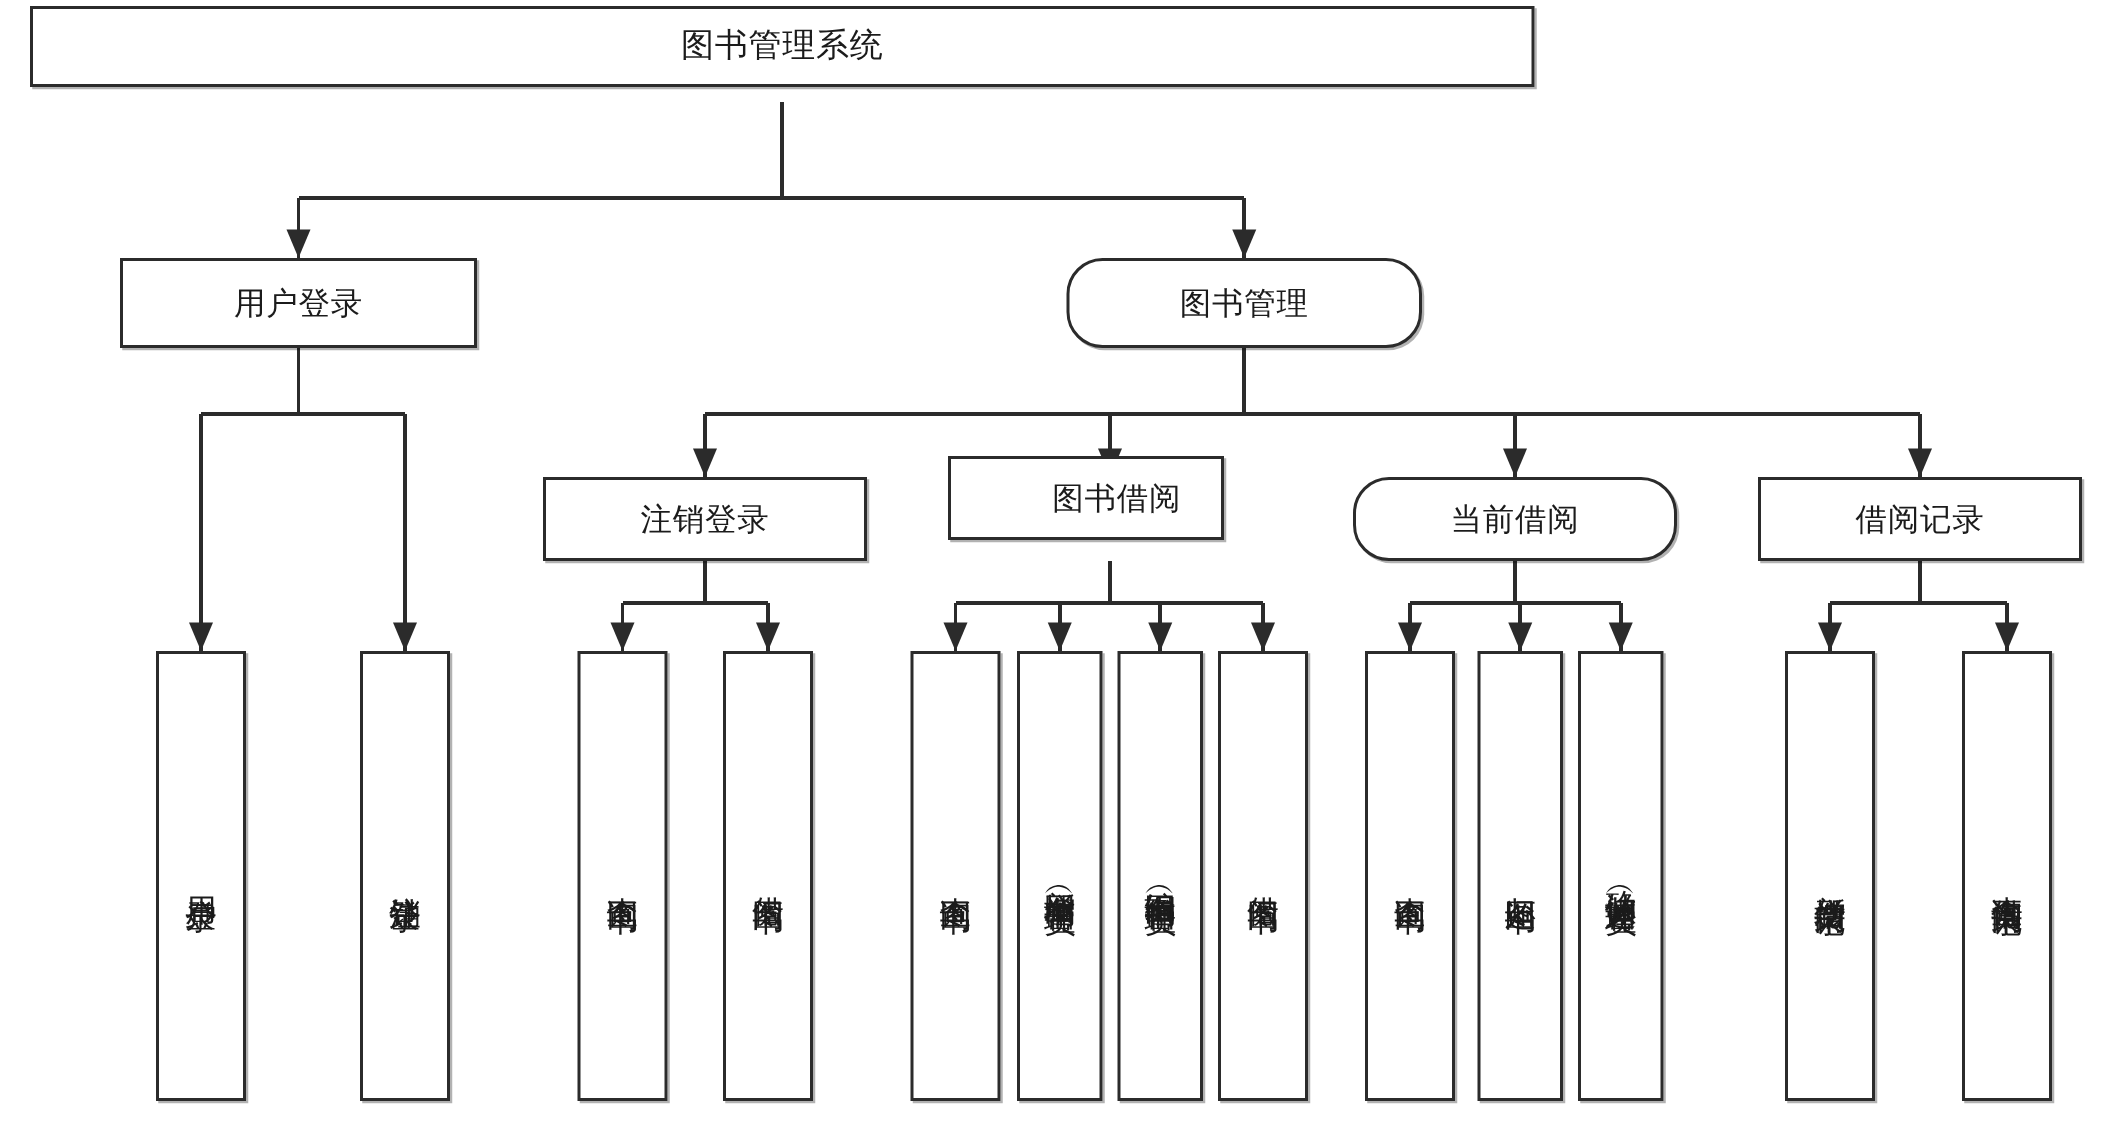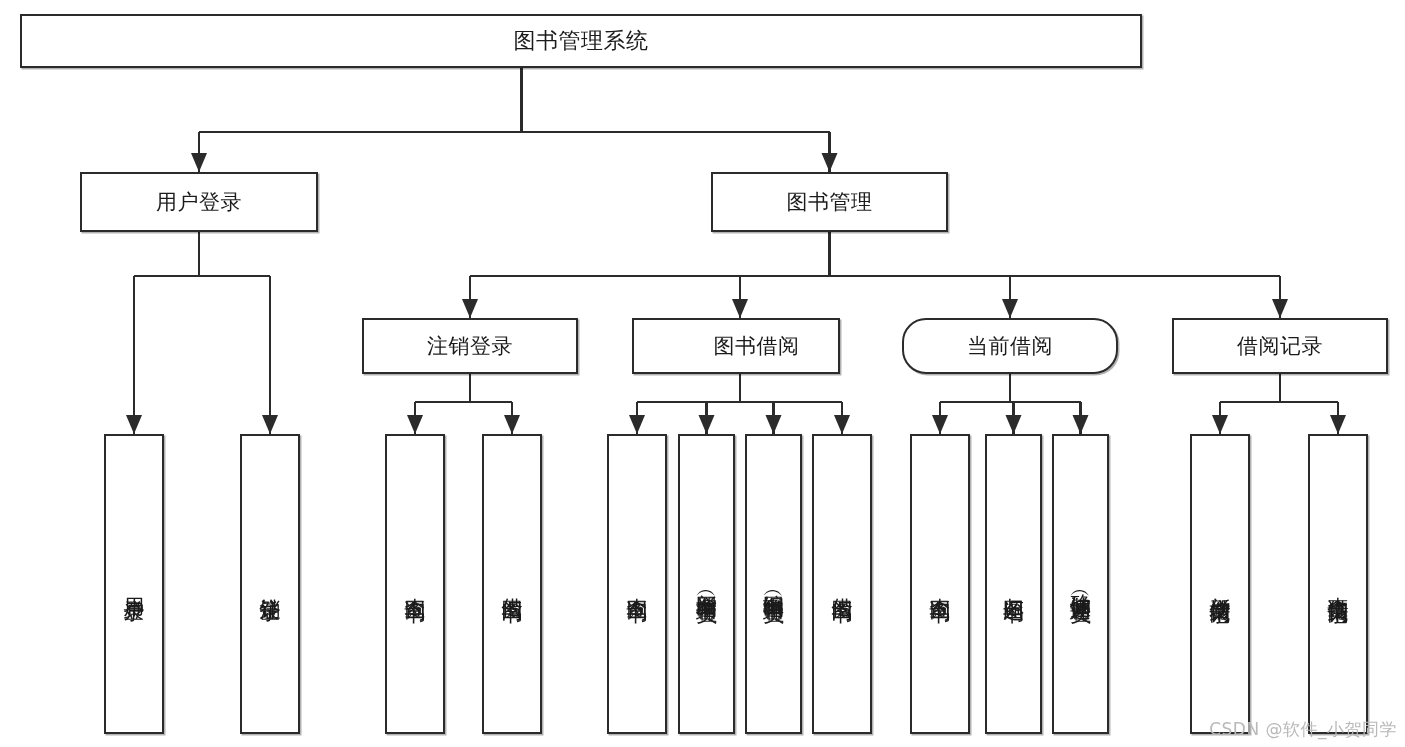--- a/index.html
+++ b/index.html
@@ -127,33 +127,33 @@
       <polygon points="1072.5,415 1088.5,415 1080.5,434" fill="#2b2b2b"></polygon>
       <line x1="1280" y1="374" x2="1280" y2="402" stroke="#2b2b2b" stroke-width="2.4" shape-rendering="crispEdges"></line>
       <line x1="1220" y1="402" x2="1338" y2="402" stroke="#2b2b2b" stroke-width="2.4" shape-rendering="crispEdges"></line>
       <line x1="1220" y1="402" x2="1220" y2="434" stroke="#2b2b2b" stroke-width="2.4" shape-rendering="crispEdges"></line>
       <polygon points="1212,415 1228,415 1220,434" fill="#2b2b2b"></polygon>
       <line x1="1338" y1="402" x2="1338" y2="434" stroke="#2b2b2b" stroke-width="2.4" shape-rendering="crispEdges"></line>
       <polygon points="1330,415 1346,415 1338,434" fill="#2b2b2b"></polygon>
     </svg>
 
   <div id="nodes">
-      <div class="node h root" style="left: 20px; top: 14px; width: 1122px; height: 54px;">
+      <div class="node h root" style="left: 20px; top: 4px; width: 1003px; height: 54px;">
         <span class="lbl">图书管理系统</span>
       </div>
       <div class="node h" style="left: 80px; top: 172px; width: 238px; height: 60px;">
         <span class="lbl">用户登录</span>
       </div>
-      <div class="node h" style="left: 711px; top: 172px; width: 237px; height: 60px;">
+      <div class="node h" style="left: 711px; top: 172px; width: 237px; height: 60px; border-radius: 24px;">
         <span class="lbl">图书管理</span>
       </div>
       <div class="node h" style="left: 362px; top: 318px; width: 216px; height: 56px;">
         <span class="lbl">注销登录</span>
       </div>
-      <div class="node h" style="left: 632px; top: 318px; width: 208px; height: 56px; padding-left: 41px;">
+      <div class="node h" style="left: 632px; top: 304px; width: 184px; height: 56px; padding-left: 41px;">
         <span class="lbl">图书借阅</span>
       </div>
       <div class="node h" style="left: 902px; top: 318px; width: 216px; height: 56px; border-radius: 24px;">
         <span class="lbl">当前借阅</span>
       </div>
       <div class="node h" style="left: 1172px; top: 318px; width: 216px; height: 56px;">
         <span class="lbl">借阅记录</span>
       </div>
       <div class="node v" style="left: 104px; top: 434px; width: 60px; height: 300px;">
         <span class="lbl">用户登录</span>
@@ -189,14 +189,13 @@
         <span class="lbl">确认归还（管理员）</span>
       </div>
       <div class="node v" style="left: 1190px; top: 434px; width: 60px; height: 300px;">
         <span class="lbl">新增借阅记录</span>
       </div>
       <div class="node v" style="left: 1308px; top: 434px; width: 60px; height: 300px;">
         <span class="lbl">查询借阅记录</span>
       </div>
     </div>
 
-  <div id="watermark">CSDN @软件_小贺同学</div>
 </div>
 
 </body></html>

